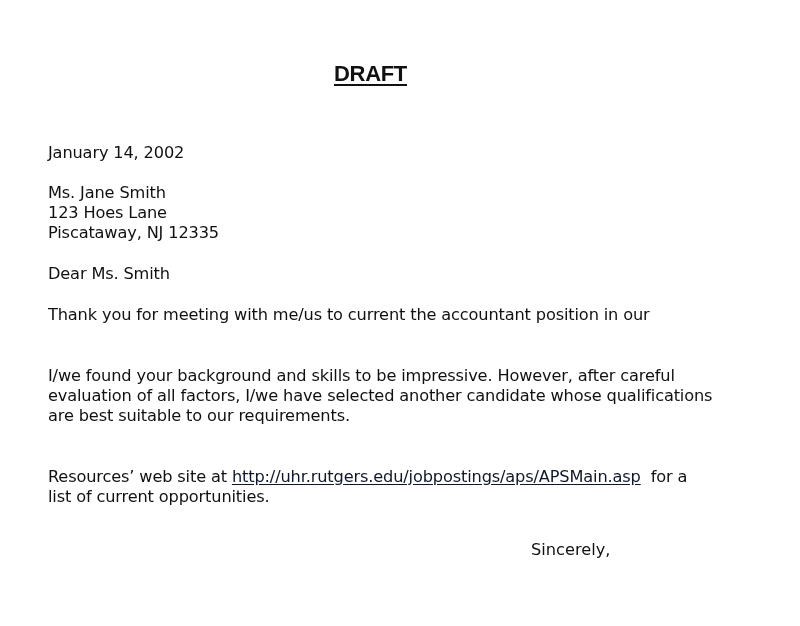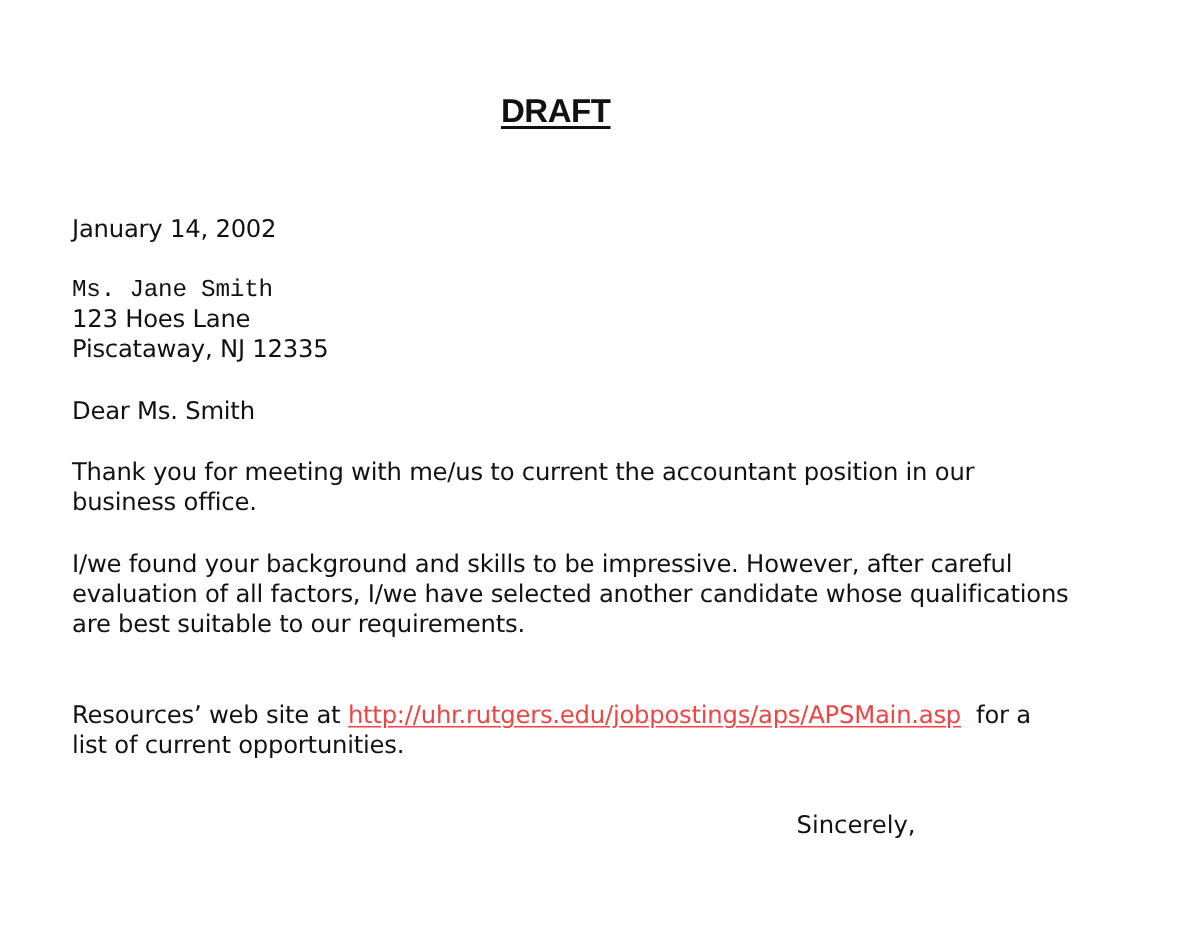--- a/index.html
+++ b/index.html
@@ -41,21 +41,21 @@
     .line {
       position: absolute;
       left: 48px;
       font-size: 16.2px;
       line-height: 20px;
       white-space: nowrap;
       letter-spacing: -0.15px;
       margin-top: 29px;
     }
     .link {
-      color: #ef4444;
+      color: #0f172a;
       text-decoration: underline;
       text-underline-offset: 2px;
     }
     .sign {
       position: absolute;
       left: 531px;
       top: 540px;
       font-size: 16.2px;
       line-height: 20px;
       white-space: nowrap;
@@ -65,28 +65,27 @@
 <body>
 
 <div class="page">
 
   <div class="title">
     <span>DRAFT</span>
   </div>
 
   <div class="line" style="top:114px;">January 14, 2002</div>
 
-  <div class="line" style="top:154px;font-family:Liberation Mono, monospace;">Ms. Jane Smith</div>
+  <div class="line" style="top:154px;">Ms. Jane Smith</div>
   <div class="line" style="top:174px;">123 Hoes Lane</div>
   <div class="line" style="top:194px;">Piscataway, NJ 12335</div>
 
   <div class="line" style="top:235px;">Dear Ms. Smith</div>
 
   <div class="line" style="top:276px;">Thank you for meeting with me/us to current the accountant position in our</div>
-  <div class="line" style="top:296px;">business office.</div>
 
   <div class="line" style="top:337px;">I/we found your background and skills to be impressive.  However, after careful</div>
   <div class="line" style="top:357px;">evaluation of all factors, I/we have selected another candidate whose qualifications</div>
   <div class="line" style="top:377px;">are best suitable to our requirements.</div>
 
   <div class="line" style="top:438px;">
     <span>Resources’ web site at </span><a class="link" href="#">http://uhr.rutgers.edu/jobpostings/aps/APSMain.asp</a><span style="white-space:pre;">  for a</span>
   </div>
   <div class="line" style="top:458px;">list of current opportunities.</div>
 

